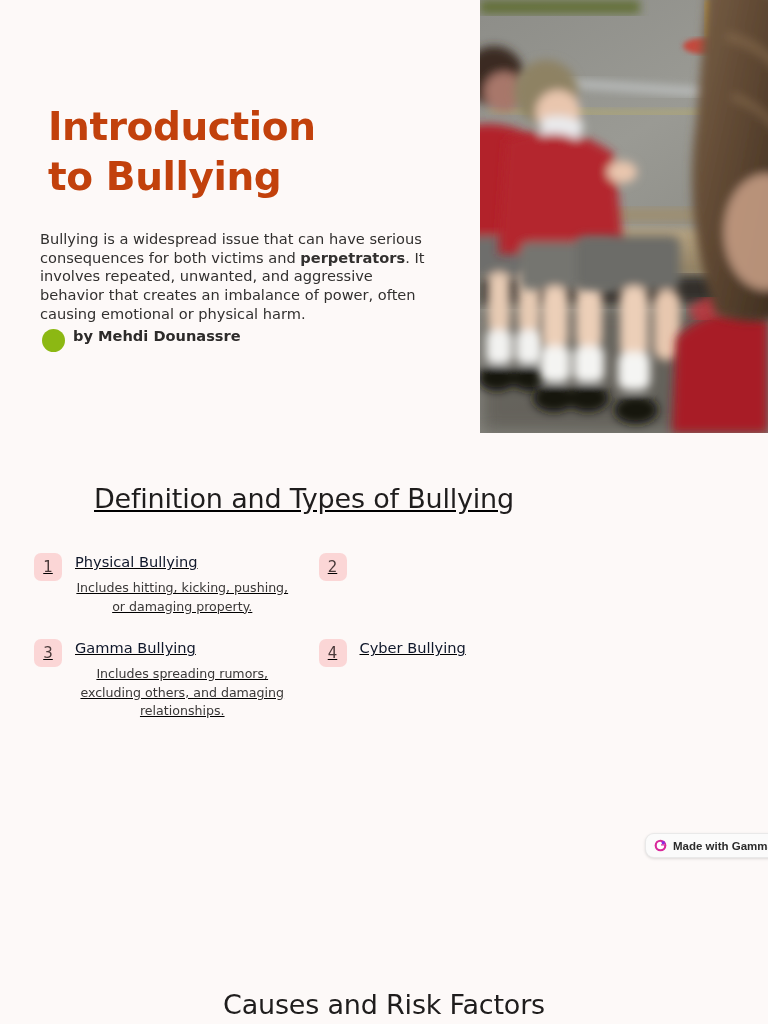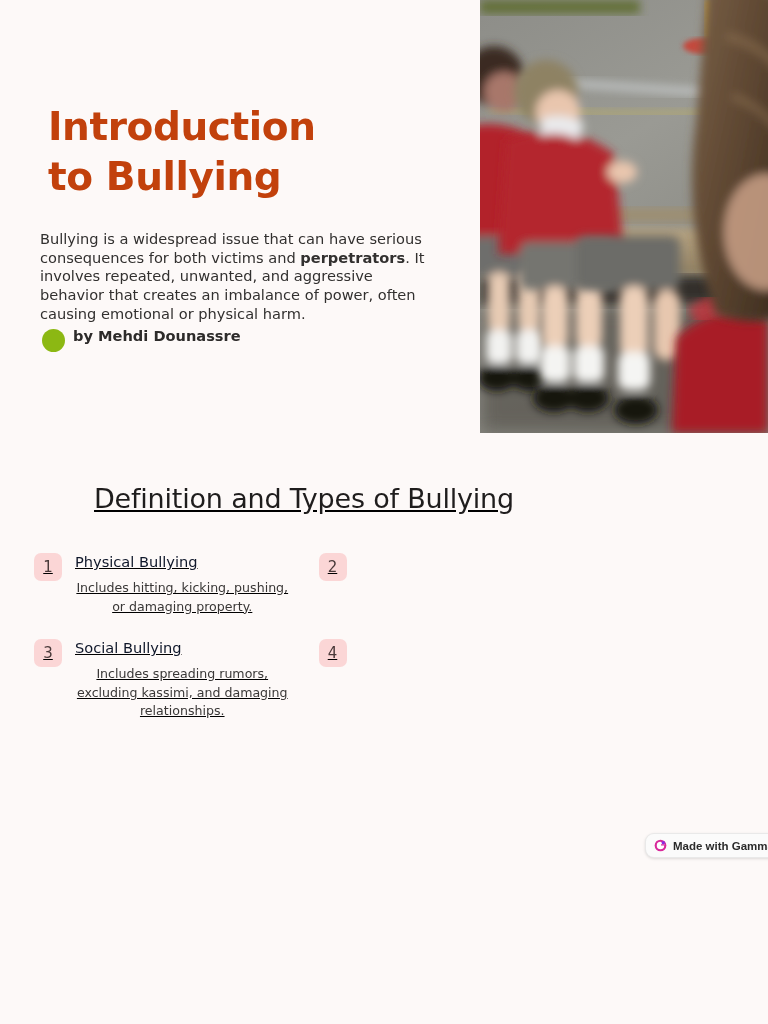--- a/index.html
+++ b/index.html
@@ -245,38 +245,42 @@
 
         <div class="type-item">
           <span class="type-num">2</span>
           <div class="type-body">
           </div>
         </div>
 
         <div class="type-item">
           <span class="type-num">3</span>
           <div class="type-body">
-            <div class="type-title">Social Bullying</div>
-            <div class="type-desc">Includes spreading rumors, excluding kassimi, and damaging relationships.</div>
+            <div class="type-title">Gamma Bullying</div>
+            <div class="type-desc">Includes spreading rumors, excluding others, and damaging relationships.</div>
           </div>
         </div>
 
         <div class="type-item">
           <span class="type-num">4</span>
           <div class="type-body">
+            <div class="type-title">Cyber Bullying</div>
           </div>
         </div>
 
       </div>
     </div>
 
     <div class="gamma-badge on-page">
       <svg class="gamma-logo" viewBox="0 0 16 16">
         <circle cx="8" cy="8" r="7.2" fill="#d9299b"></circle>
         <path d="M8 3.4a4.6 4.6 0 1 0 4.6 4.6H8.6V6.4h5.2" fill="#ffffff"></path>
         <circle cx="11.4" cy="4.6" r="2" fill="#8a2be2"></circle>
       </svg>
       <span>Made with Gamma</span>
     </div>
   </section>
 
+  <section class="slide-two">
+    <h2 class="section-heading">Causes and Risk Factors</h2>
+  </section>
 
 </div>
 
 </body></html>

